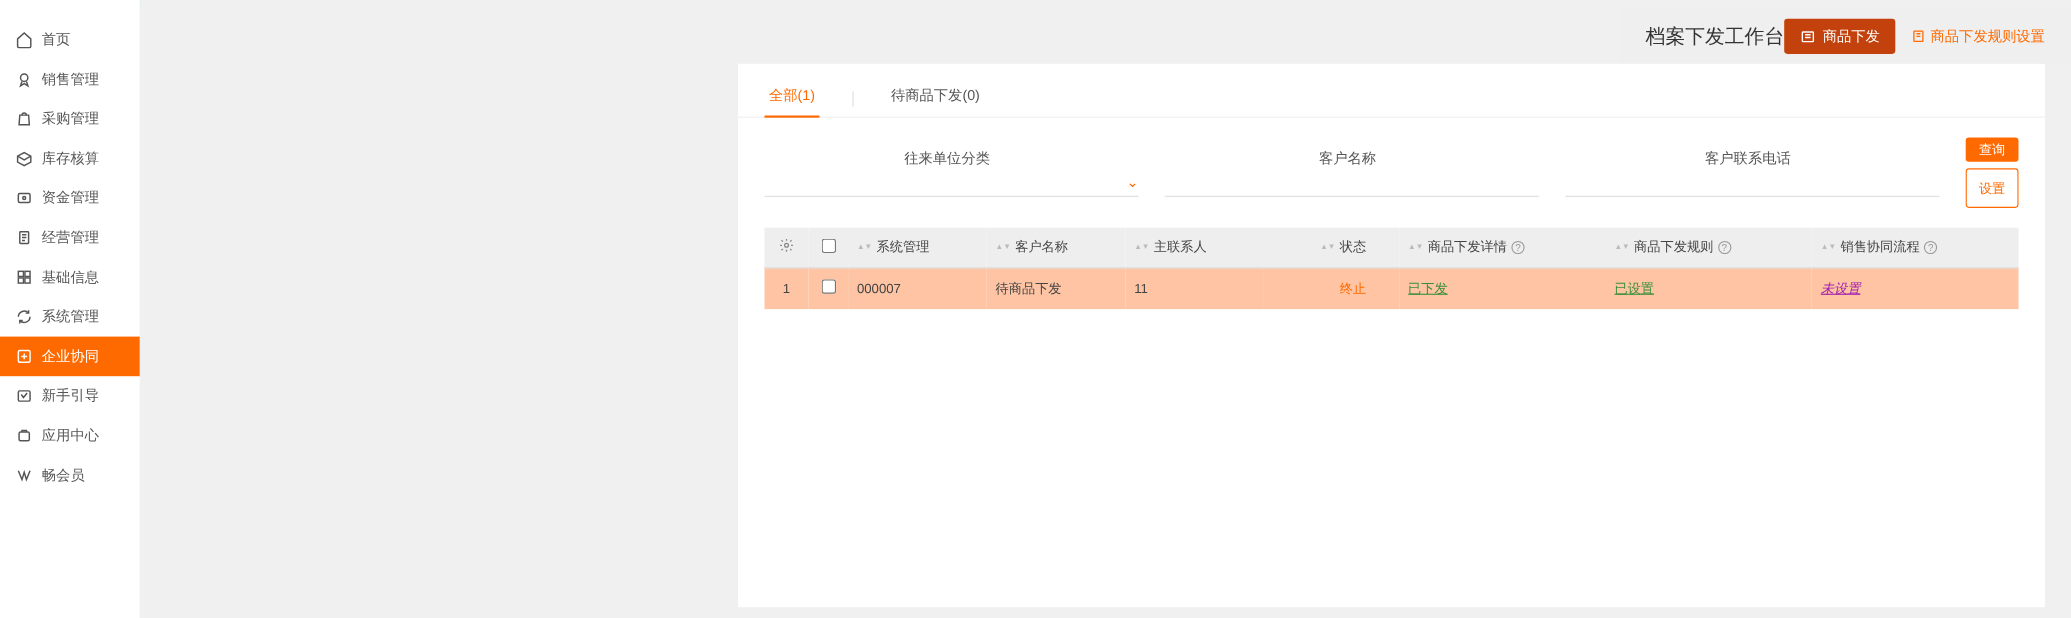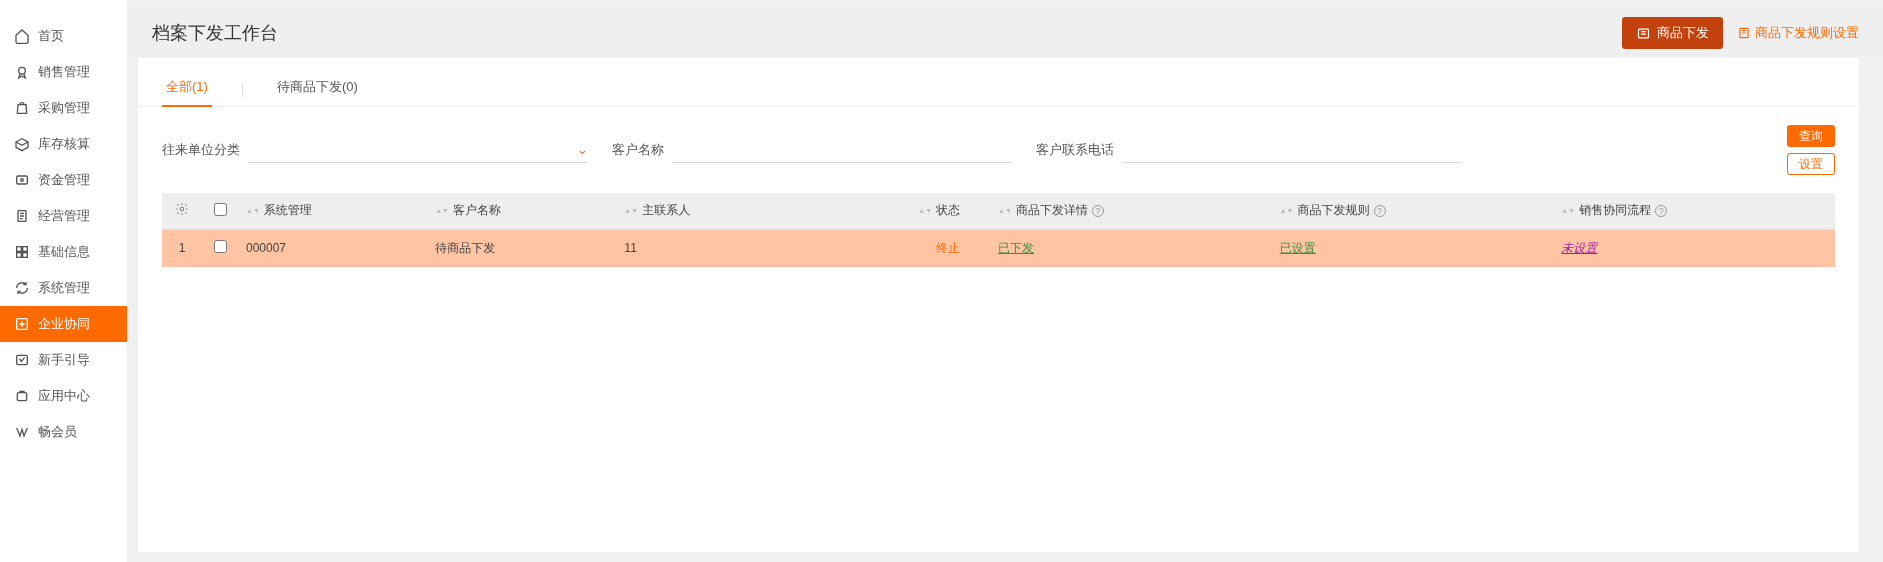--- a/index.html
+++ b/index.html
@@ -11,21 +11,21 @@
 
 
 .sidebar { width: 128px; background: #fff; border-right: 1px solid #eee; padding-top: 18px; position: relative; z-index: 1; flex-shrink: 0; }
 .sidebar-item { display: flex; align-items: center; height: 36px; padding: 0 14px; color: #555; cursor: pointer; gap: 8px; }
 .sidebar-item.active { background: #ff6a00; color: #fff; }
 .sidebar-item .icon { width: 16px; height: 16px; display: flex; align-items: center; justify-content: center; flex-shrink: 0; }
 .sidebar-item .icon svg { width: 16px; height: 16px; }
 .sidebar-item .label { font-size: 13px; }
 
 
-.main { flex: 1; display: flex; flex-direction: column; position: relative; z-index: 1; background: #f0f0f0; padding-top: 8px; }
+.main { flex: 1; display: flex; flex-direction: column; position: relative; z-index: 1; background: #f0f0f0; padding-top: 8px; align-items: flex-end; }
 
 
 .header-bar { height: 50px; background: #efefef; display: flex; align-items: center; justify-content: space-between; padding: 0 24px 0 24px; }
 .page-title { font-size: 18px; color: #333; font-weight: 400; }
 .header-actions { display: flex; align-items: center; gap: 14px; }
 .btn-primary { background: #c2410c; color: #fff; border: none; height: 32px; padding: 0 14px; border-radius: 3px; cursor: pointer; display: flex; align-items: center; gap: 6px; font-size: 13px; }
 .btn-primary svg { width: 15px; height: 15px; }
 .link-rule { color: #ff6a00; font-size: 13px; cursor: pointer; display: flex; align-items: center; gap: 4px; }
 .link-rule svg { width: 14px; height: 14px; }
 
@@ -34,28 +34,28 @@
 
 
 .tabs { display: flex; align-items: center; padding: 14px 24px 0 24px; border-bottom: 1px solid #eee; }
 .tab { padding: 6px 4px 10px 4px; margin-right: 30px; cursor: pointer; color: #555; position: relative; }
 .tab.active { color: #ff6a00; }
 .tab.active::after { content: ""; position: absolute; left: 0; right: 0; bottom: -1px; height: 2px; background: #ff6a00; }
 .tab-sep { width: 1px; height: 14px; background: #ddd; margin-right: 30px; margin-top: 2px; }
 
 
 .filter-row { display: flex; align-items: center; padding: 18px 24px; gap: 24px; }
-.filter-group { display: flex; align-items: center; }
+.filter-group { display: flex; align-items: center; flex-direction: column; }
 .filter-label { color: #555; margin-right: 8px; white-space: nowrap; }
 .filter-select { position: relative; width: 340px; border-bottom: 1px solid #ddd; height: 26px; display: flex; align-items: center; }
 .filter-select .chev { margin-left: auto; color: #ff6a00; }
 .filter-input { width: 340px; border: none; border-bottom: 1px solid #ddd; height: 26px; outline: none; font-size: 13px; background: transparent; }
 .filter-actions { margin-left: auto; display: flex; flex-direction: column; gap: 6px; }
 .btn-search { background: #ff6a00; color: #fff; border: none; width: 48px; height: 22px; border-radius: 3px; cursor: pointer; font-size: 12px; }
-.btn-reset { background: #fff; color: #ff6a00; border: 1px solid #ff6a00; width: 48px; height: 22px; border-radius: 3px; cursor: pointer; font-size: 12px; }
+.btn-reset { background: #fff; color: #ff6a00; border: 1px solid #ff6a00; width: 48px; height: 36px; border-radius: 3px; cursor: pointer; font-size: 12px; }
 
 
 .table-wrap { padding: 0 24px; }
 table { width: 100%; border-collapse: collapse; }
 thead th { background: #eeeeee; height: 36px; text-align: left; font-weight: 400; color: #444; font-size: 12px; padding: 0 8px; border-bottom: 1px solid #e0e0e0; }
 thead th .sort { display: inline-flex; flex-direction: column; margin-right: 4px; vertical-align: middle; line-height: 4px; color: #bbb; font-size: 7px; }
 thead th .info-icon { display: inline-block; width: 12px; height: 12px; border: 1px solid #999; border-radius: 50%; font-size: 9px; line-height: 11px; text-align: center; color: #999; margin-left: 4px; }
 tbody td { height: 38px; padding: 0 8px; font-size: 12px; color: #444; }
 tbody tr.row-0 { background: #ffc4a3; }
 .gear-th { width: 40px; text-align: center; }

